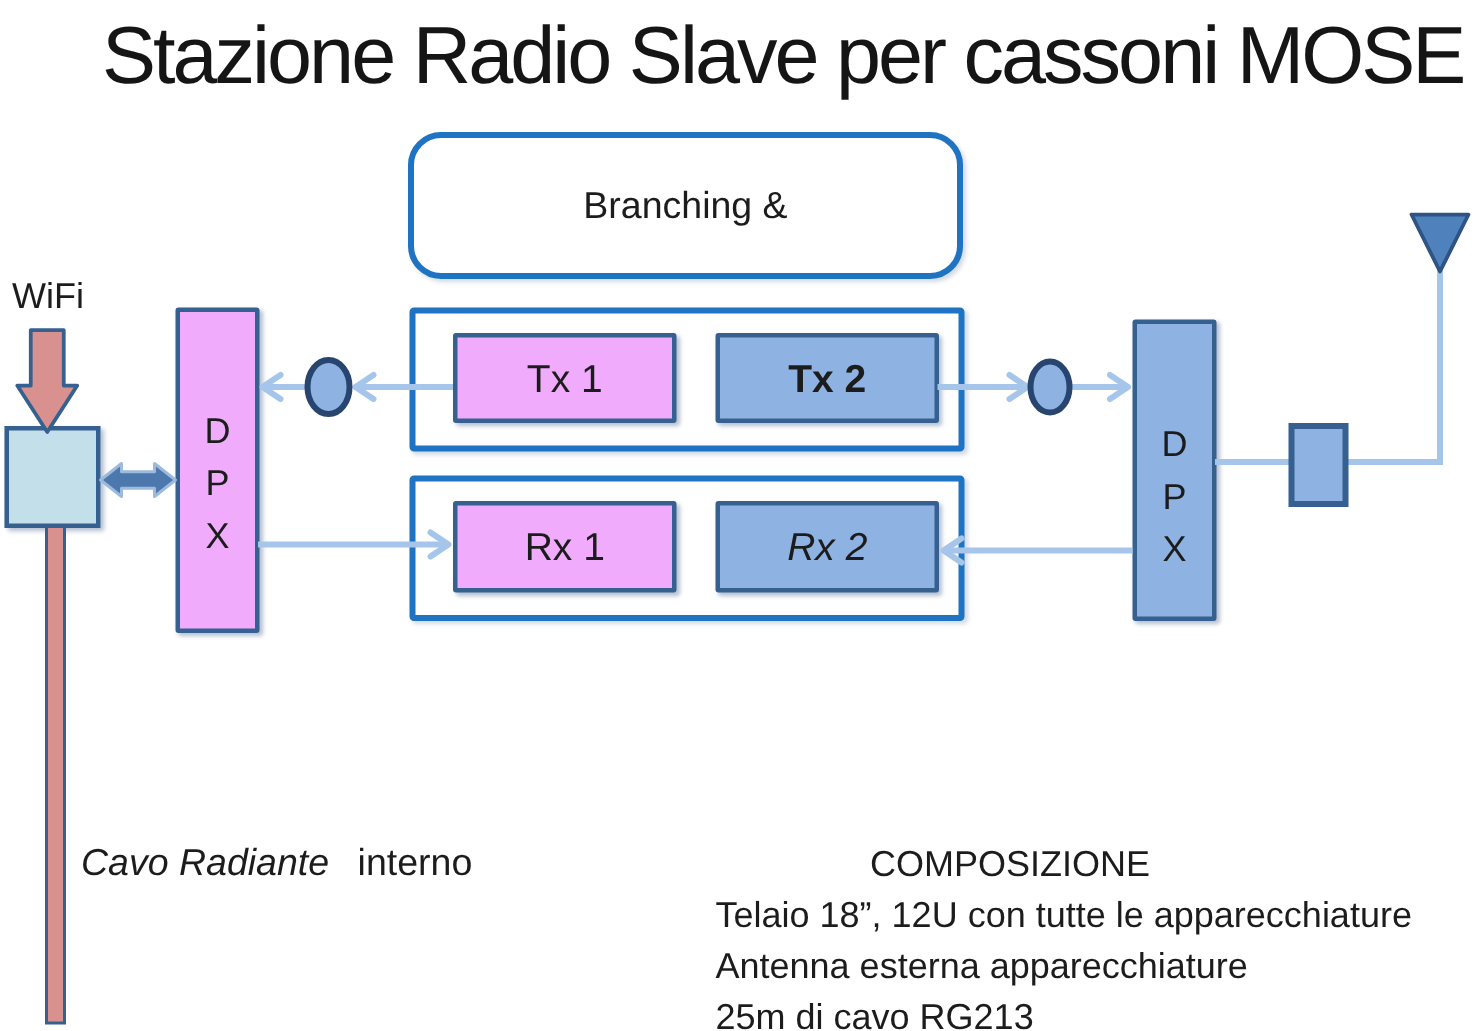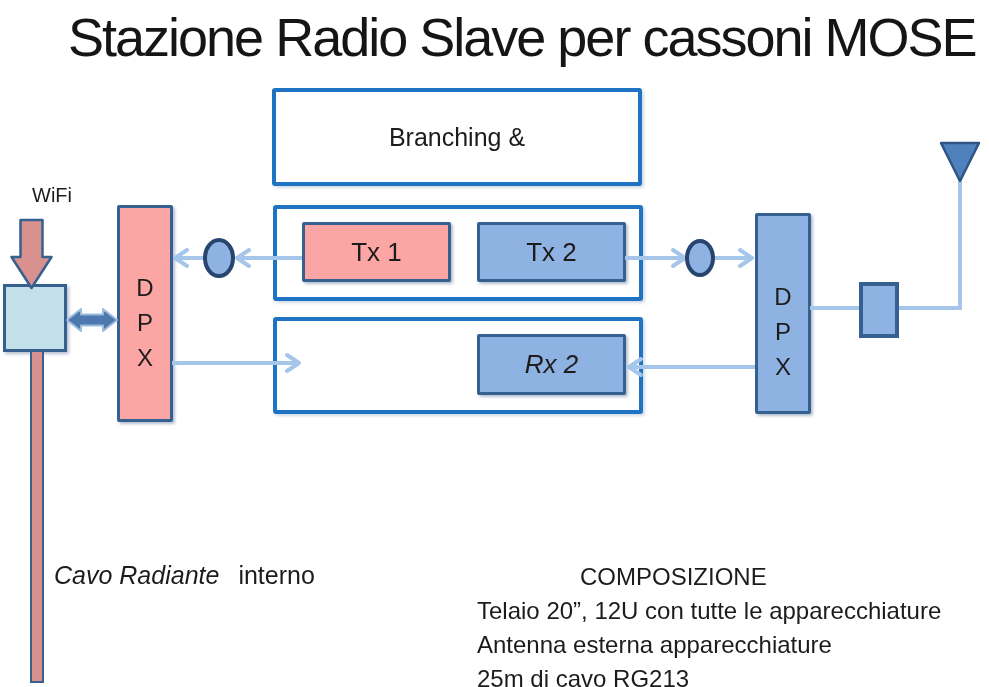--- a/index.html
+++ b/index.html
@@ -11,44 +11,44 @@
   .title{
     left:68px;top:6px;font-size:54px;letter-spacing:-2px;white-space:nowrap;color:#151515;
   }
   .big-box{
     border:4px solid #1e73c3;border-radius:3px;background:#ffffff;
     box-shadow:2px 2px 3px rgba(130,150,180,.35);
   }
   .branching{
     left:272px;top:88px;width:370px;height:98px;
     display:flex;flex-direction:column;align-items:center;justify-content:center;
-    font-size:25px;line-height:31px;text-align:center;
+    font-size:25px;line-height:31px;text-align:center;border-radius:22px;
   }
   .tx-container{left:273px;top:205px;width:370px;height:96px;}
   .rx-container{left:273px;top:317px;width:370px;height:97px;}
   .unit{
     border:3px solid #35608f;border-radius:2px;
     display:flex;align-items:center;justify-content:center;
     font-size:26px;box-shadow:2px 2px 3px rgba(90,115,150,.45);
   }
-  .light{background:#fca5a5;}
+  .light{background:#f0abfc;}
   .medium{background:#8eb3e3;}
   .tx1{left:302px;top:222px;width:149px;height:60px;}
-  .tx2{left:477px;top:222px;width:149px;height:60px;}
+  .tx2{left:477px;top:222px;width:149px;height:60px;font-weight:bold;}
   .rx1{left:302px;top:334px;width:149px;height:61px;}
   .rx2{left:477px;top:334px;width:149px;height:61px;font-style:italic;}
   .dpx{
     border:3px solid #35608f;border-radius:2px;
     display:flex;align-items:center;justify-content:center;
     font-size:24px;line-height:35px;white-space:pre-line;text-align:center;
     box-shadow:2px 2px 3px rgba(90,115,150,.45);
   }
   .dpx-left{left:117px;top:205px;width:56px;height:217px;padding-top:18px;}
   .dpx-right{left:755px;top:213px;width:56px;height:201px;padding-top:36px;}
-  .wifi-label{left:8px;top:184px;font-size:20px;margin-left:24px;}
+  .wifi-label{left:8px;top:184px;font-size:24px;}
   .wifi-square{
     left:3px;top:284px;width:64px;height:68px;background:#c3e0ea;
     border:3px solid #35608f;box-shadow:2px 2px 3px rgba(90,115,150,.45);
   }
   .cavo{left:54px;top:561px;font-size:25px;white-space:nowrap;}
   .cavo .it{font-style:italic;}
   .cavo .rm{margin-left:19px;}
   .composition{left:477px;top:560px;width:505px;font-size:24px;line-height:34px;}
   .composition .head{text-indent:103px;}
   svg.overlay{position:absolute;left:0;top:0;z-index:5;pointer-events:none;}
@@ -62,39 +62,40 @@
 
   <div class="abs big-box branching">
     <div>Branching &amp;</div>
   </div>
 
   <div class="abs big-box tx-container"></div>
   <div class="abs big-box rx-container"></div>
 
   <div class="abs unit light tx1">Tx 1</div>
   <div class="abs unit medium tx2">Tx 2</div>
+  <div class="abs unit light rx1">Rx 1</div>
   <div class="abs unit medium rx2">Rx 2</div>
 
   <div class="abs dpx light dpx-left">D
 P
 X</div>
   <div class="abs dpx medium dpx-right">D
 P
 X</div>
 
   <div class="abs wifi-label">WiFi</div>
   <div class="abs wifi-square"></div>
 
   <div class="abs cavo">
     <span class="it">Cavo Radiante</span><span class="rm">interno</span>
   </div>
 
   <div class="abs composition">
     <div class="head">COMPOSIZIONE</div>
-    <div>Telaio 20”, 12U con tutte le apparecchiature</div>
+    <div>Telaio 18”, 12U con tutte le apparecchiature</div>
     <div>Antenna esterna apparecchiature</div>
     <div>25m di cavo RG213</div>
   </div>
 
   <svg class="overlay" width="989" height="687" viewBox="0 0 989 687">
 
     <rect x="31" y="351" width="12" height="331" fill="#d9918f" stroke="#35608f" stroke-width="2"></rect>
 
     <polygon points="31.5,288 11.5,257 20.5,257 20.5,220 42.5,220 42.5,257 51.5,257" fill="#d9918f" stroke="#35608f" stroke-width="2.5" stroke-linejoin="round"></polygon>
 

